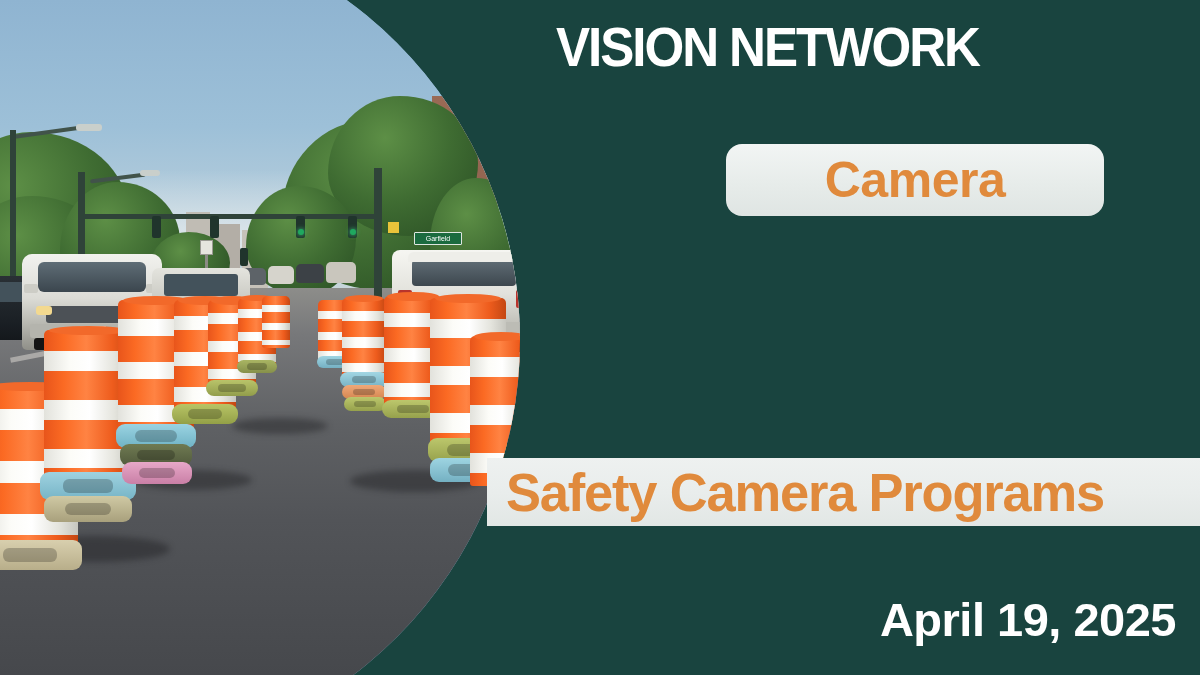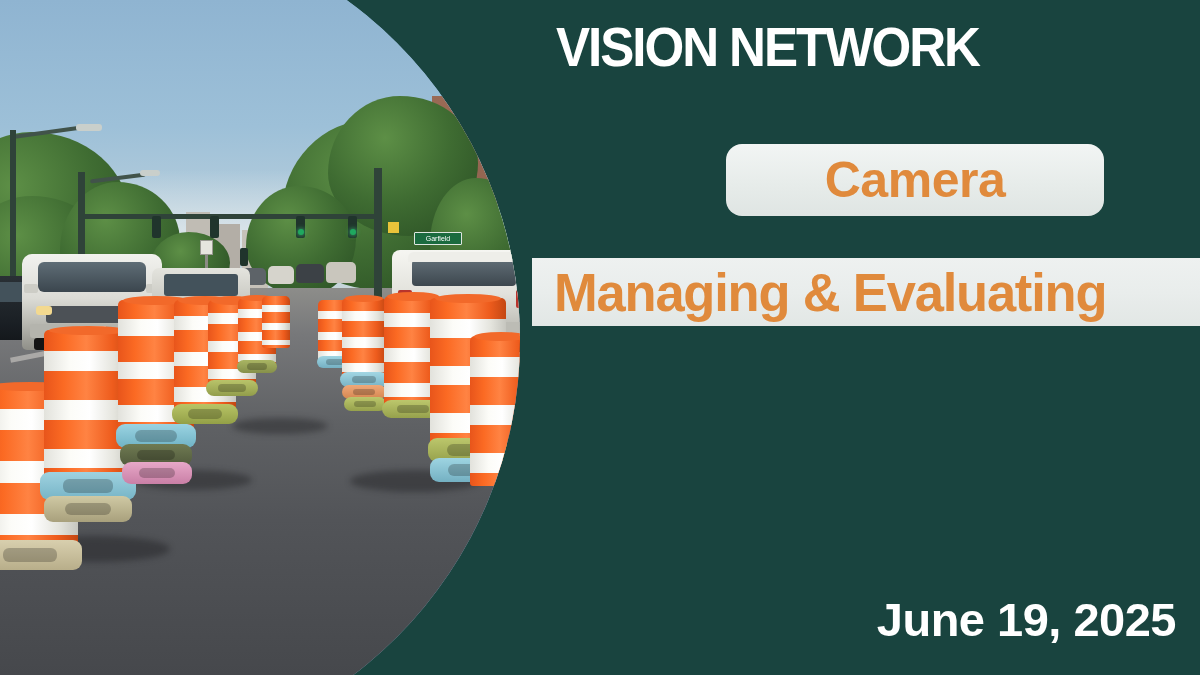--- a/index.html
+++ b/index.html
@@ -577,19 +577,19 @@
 
   <div id="logo">
     <span class="logo-word">VISION</span>
     <span class="logo-word">NETWORK</span>
   </div>
 
   <div id="webinar-badge">
     <span id="webinar-label">Camera</span>
   </div>
 
-  <div class="title-band" id="band-1">
-    <span class="title-text">Managing &amp; Evaluating</span>
+  <div class="title-band" id="band-3">
+    <span class="title-text">Safety Camera Programs</span>
   </div>
 
-  <div id="date-text">June 19, 2025</div>
+  <div id="date-text">April 19, 2025</div>
 
 </div>
 
 </body></html>

